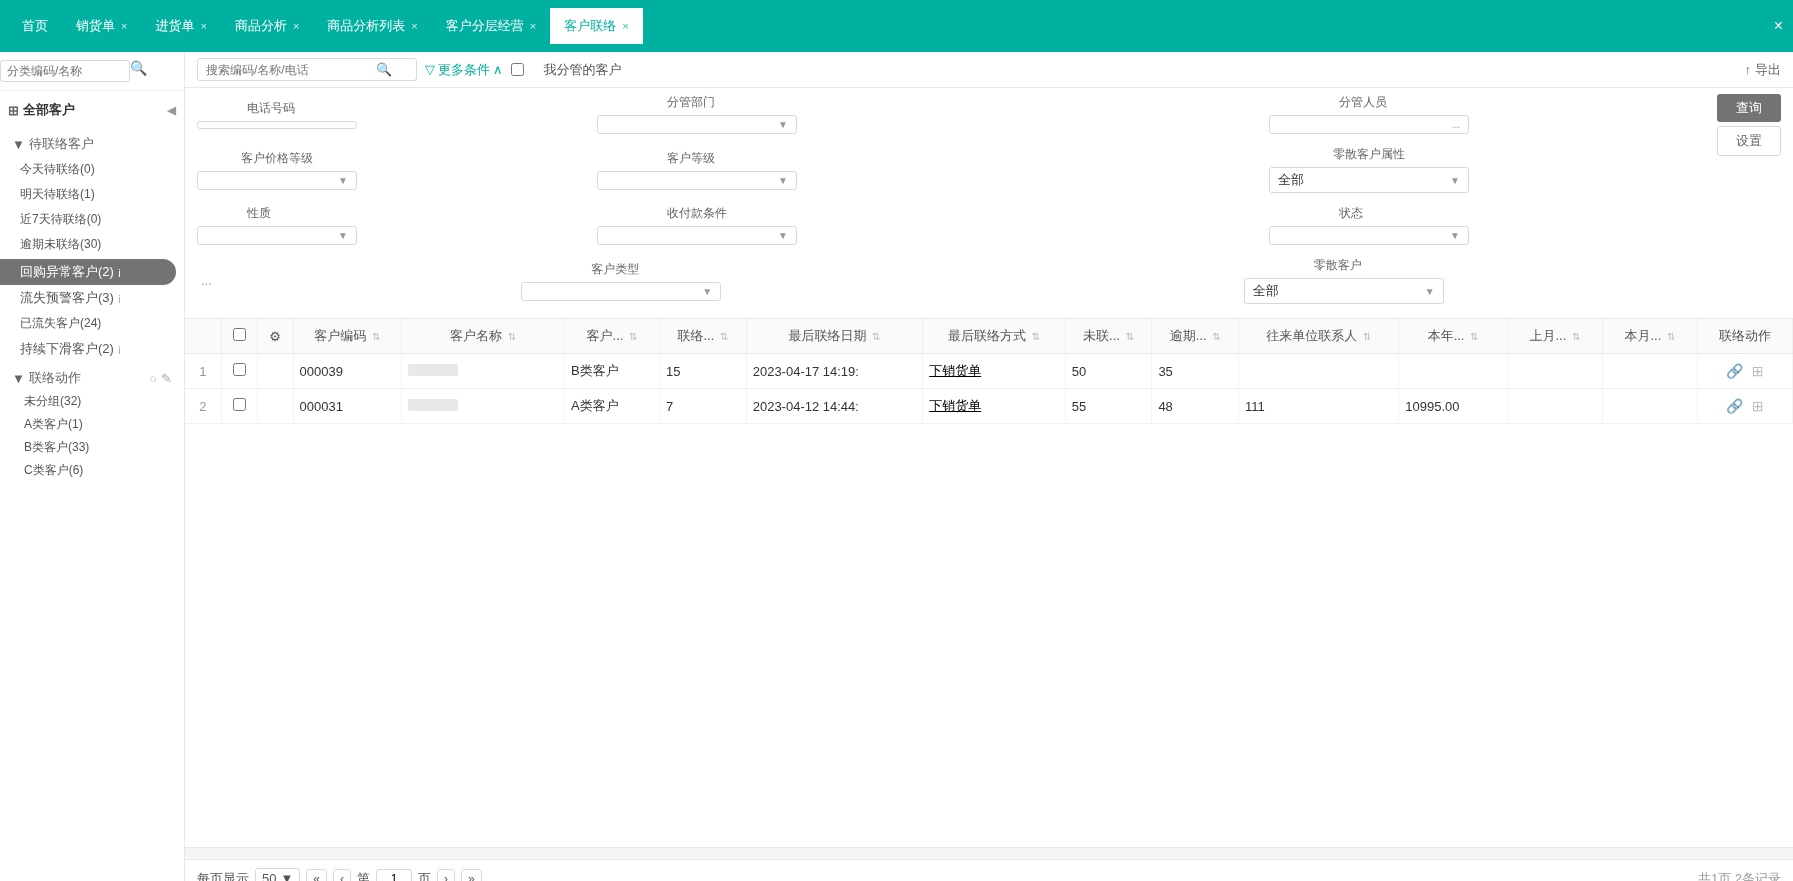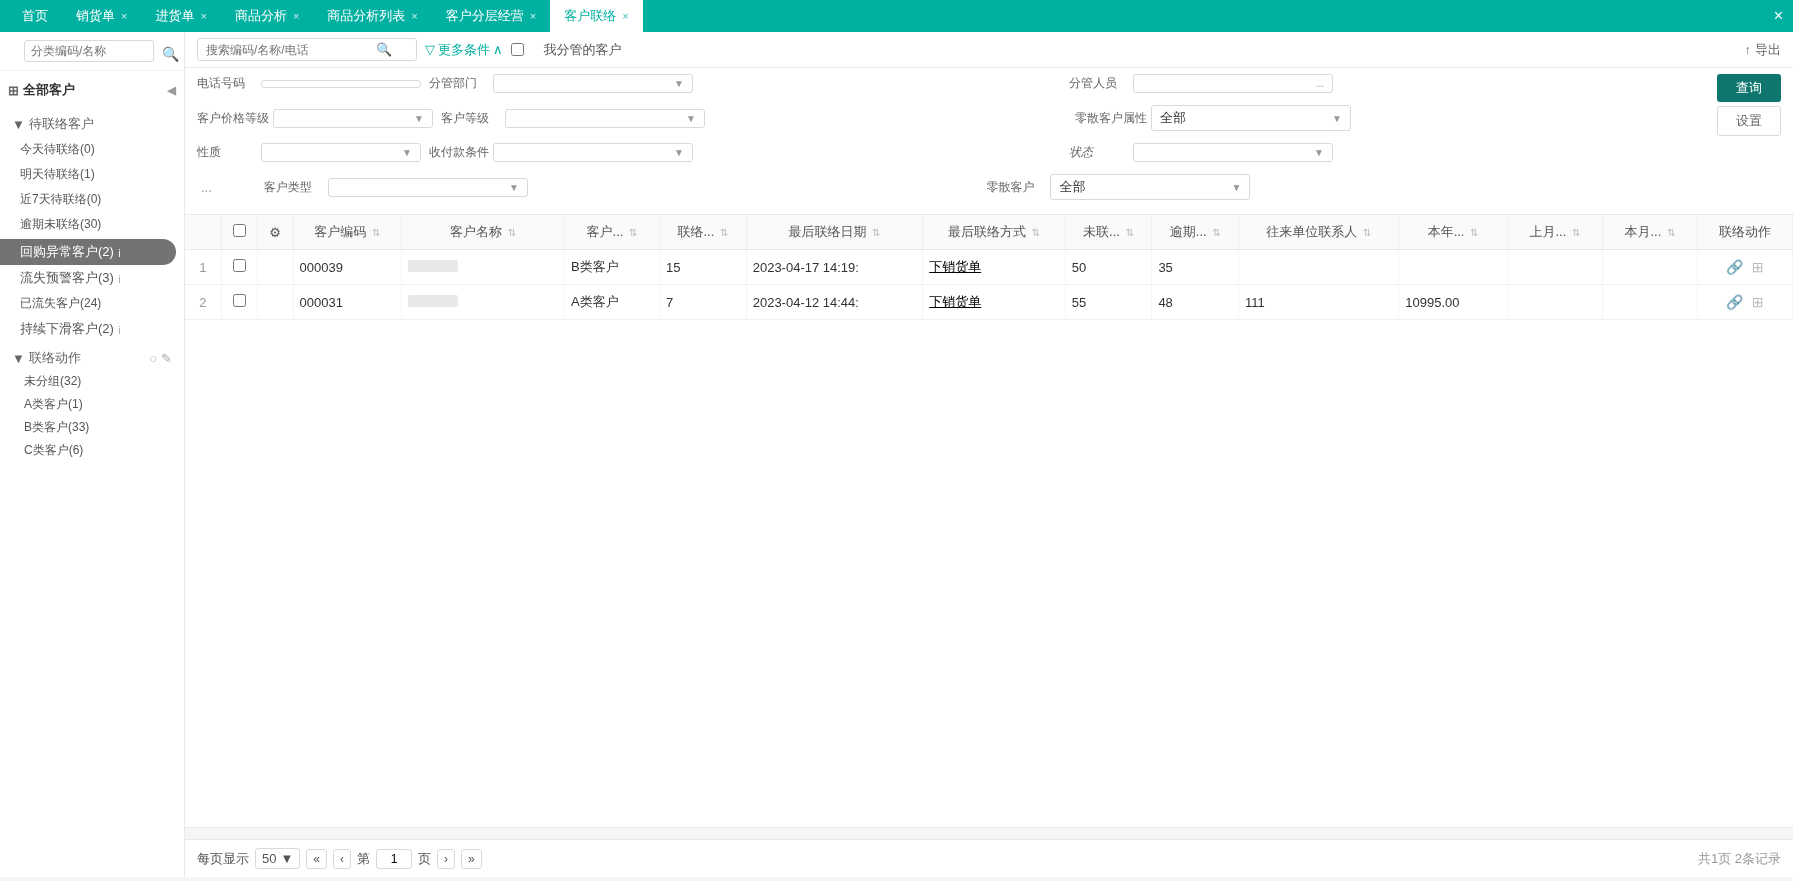--- a/index.html
+++ b/index.html
@@ -3,21 +3,21 @@
   <meta charset="utf-8">
   <style>
     * { box-sizing: border-box; margin: 0; padding: 0; font-family: 'Microsoft YaHei', Arial, sans-serif; font-size: 13px; }
     body { background: #f5f5f5; overflow: hidden; }
 
     
     .top-nav {
       display: flex;
       align-items: center;
       background: #00b0a0;
-      height: 32px;
+      height: 52px;
       padding: 0 8px;
       color: #fff;
       position: relative;
     }
     .nav-tab {
       display: flex;
       align-items: center;
       padding: 0 14px;
       height: 36px;
       cursor: pointer;
@@ -52,24 +52,24 @@
     .sidebar {
       width: 185px;
       background: #fff;
       border-right: 1px solid #e8e8e8;
       display: flex;
       flex-direction: column;
       overflow-y: auto;
     }
     .sidebar-search {
       display: flex;
-      align-items: flex-end;
-      padding: 8px 24px;
+      align-items: flex-start;
+      padding: 8px 0;
       border-bottom: 1px solid #f0f0f0;
-      gap: 8px;
+      gap: 0;
     }
     .sidebar-search input {
       border: 1px solid #d9d9d9;
       border-radius: 3px;
       padding: 3px 6px;
       font-size: 12px;
       width: 130px;
       outline: none;
     }
     .sidebar-search .search-icon-btn {
@@ -222,20 +222,21 @@
       display: flex;
       align-items: center;
       padding: 6px 0;
       gap: 8px;
       flex-wrap: nowrap;
     }
     .filter-item {
       display: flex;
       align-items: center;
       gap: 4px;
+      flex-direction: column;
     }
     .filter-label {
       color: #666;
       font-size: 12px;
       white-space: nowrap;
       min-width: 60px;
     }
     .filter-select {
       display: flex;
       align-items: center;
@@ -255,21 +256,21 @@
     .filter-row-3 { border-bottom: none; }
 
     
     .action-btns {
       display: flex;
       flex-direction: column;
       gap: 4px;
       margin-left: auto;
     }
     .btn-query {
-      background: #0f766e;
+      background: #737373;
       color: #fff;
       border: none;
       border-radius: 3px;
       padding: 5px 18px;
       cursor: pointer;
       font-size: 13px;
     }
     .btn-settings {
       background: #fff;
       color: #666;
@@ -566,21 +567,21 @@
               <div class="filter-select filter-select-wide" style="min-width:160px;">
                 <span class="arrow-down">▼</span>
               </div>
             </div>
             <div class="filter-item" style="flex:1;">
               <span class="filter-label">收付款条件</span>
               <div class="filter-select filter-select-wide" style="min-width:200px;">
                 <span class="arrow-down">▼</span>
               </div>
             </div>
-            <div class="filter-item" style="flex:1;font-style:italic;">
+            <div class="filter-item" style="flex:1;">
               <span class="filter-label">状态</span>
               <div class="filter-select filter-select-wide" style="min-width:200px;">
                 <span class="arrow-down">▼</span>
               </div>
             </div>
           </div>
 
           <div class="filter-row">
             <span class="filter-dots">...</span>
             <div class="filter-item" style="flex:1;margin-left:40px;">

